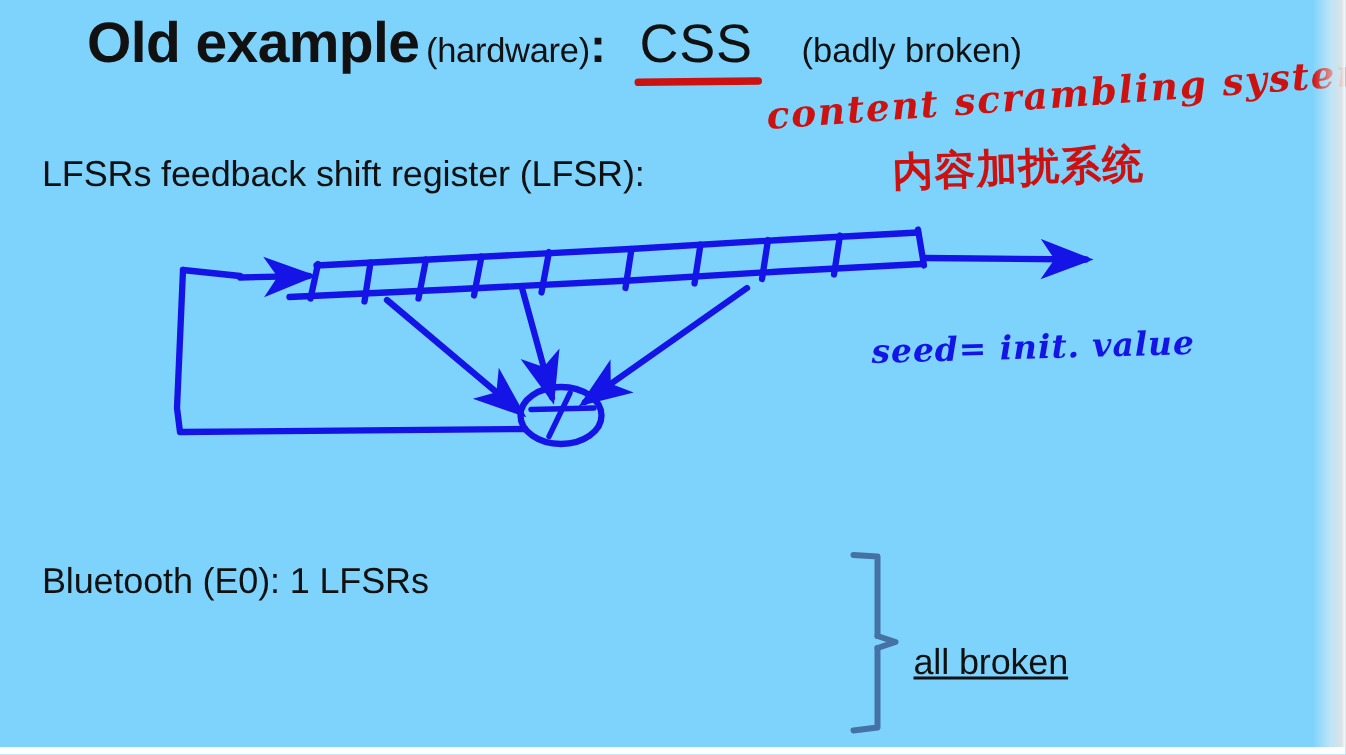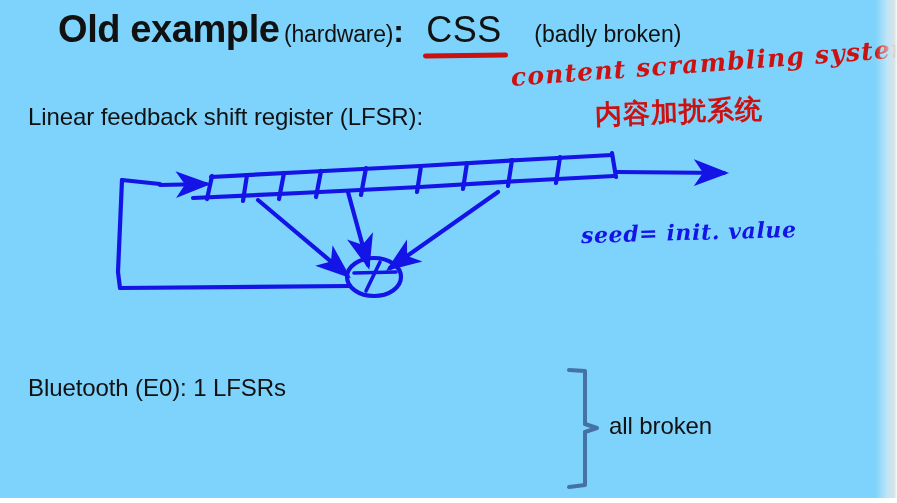--- a/index.html
+++ b/index.html
@@ -154,43 +154,44 @@
     white-space: nowrap;
   }
   #brace {
     position: absolute;
     left: 563px;
     top: 366px;
   }
   #all-broken {
     position: absolute;
     left: 609px;
-    top: 412px;
+    top: 428px;
     font-size: 24px;
     font-weight: 400;
     letter-spacing: -0.1px;
     white-space: nowrap;
+    text-decoration: underline;
   }
 </style>
 </head>
 <body>
 
 <div id="slide">
 
   <div id="title-line">
     <span class="t-main">Old example</span>
     <span class="t-paren">(hardware)</span><span class="t-colon">:</span>
     <span class="t-css-wrap">
       <span class="t-css">CSS</span>
       <span id="css-underline"></span>
     </span>
     <span class="t-badly">(badly broken)</span>
   </div>
 
-  <div id="lfsr-line">Linear feedback shift register  (LFSR):</div>
+  <div id="lfsr-line">LFSRs feedback shift register  (LFSR):</div>
 
   <div id="ann-red-en">content scrambling system</div>
   <div id="ann-red-cn">内容加扰系统</div>
   <div id="ann-blue-seed">seed= init. value</div>
 
   <svg id="diagram" viewBox="0 0 897 503" xmlns="http://www.w3.org/2000/svg">
     <defs>
       <marker id="arrowblue" markerWidth="9" markerHeight="9" refX="7.2" refY="3.6" orient="auto">
         <path d="M0,0.4 L8.4,3.6 L0,6.8 L2.2,3.6 Z" fill="#1414e6"></path>
       </marker>

